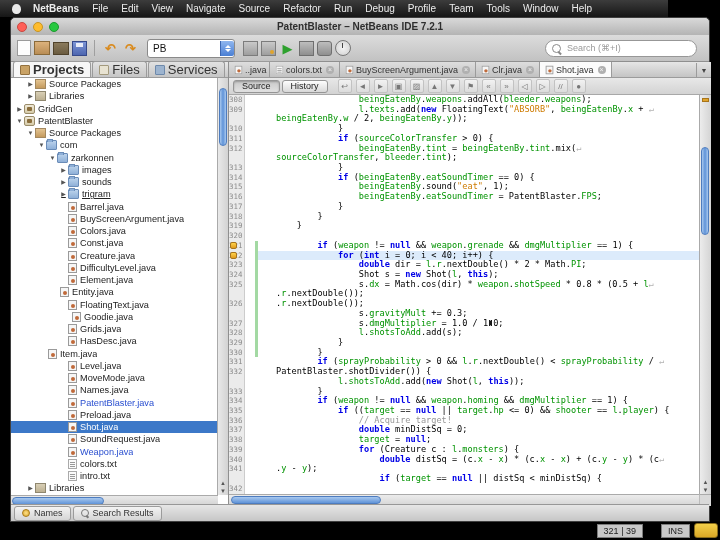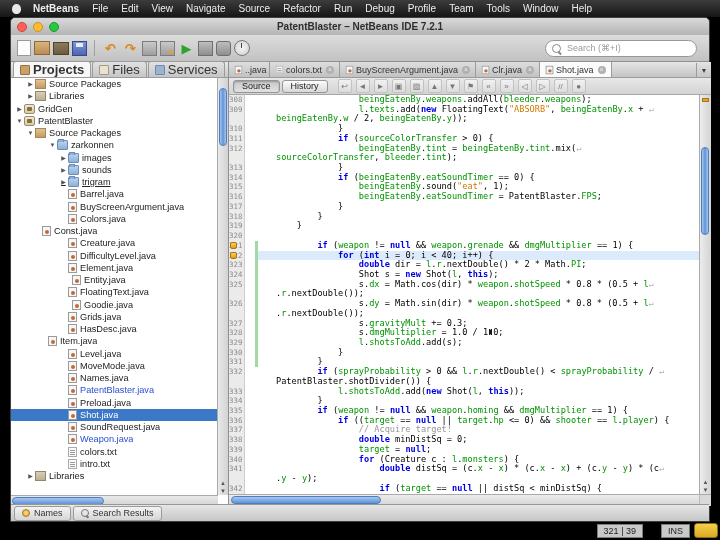--- a/index.html
+++ b/index.html
@@ -1,20 +1,20 @@
 <!DOCTYPE html>
 <html><head>
 <meta charset="utf-8">
 <style>
   html,body{margin:0;padding:0;background:#000;}
   body{width:720px;height:540px;overflow:hidden;font-family:"Liberation Sans",sans-serif;-webkit-font-smoothing:antialiased;}
   .screen{position:relative;width:720px;height:540px;background:#000;}
 
   
-  .menubar{position:absolute;left:0;top:0;width:720px;height:17px;background:linear-gradient(#3c3c3c,#161616);display:flex;align-items:center;padding-left:12px;box-sizing:border-box;}
+  .menubar{position:absolute;left:0;top:0;width:668px;height:17px;background:linear-gradient(#3c3c3c,#161616);display:flex;align-items:center;padding-left:12px;box-sizing:border-box;}
   .apple{width:9px;height:10px;background:#e8e8e8;border-radius:50% 50% 46% 46%;margin-right:12px;flex:0 0 auto;}
   .mb-items{display:flex;align-items:center;}
   .mb-item{color:#ededed;font-size:10px;margin-right:13px;white-space:nowrap;}
   .mb-app{font-weight:bold;}
 
   
   .window{position:absolute;left:10px;top:17px;width:700px;height:505px;background:#d4d4d4;border:1px solid #3f3f3f;box-sizing:border-box;border-radius:5px 5px 0 0;}
   .titlebar{position:absolute;left:0;top:0;width:100%;height:17px;background:linear-gradient(#d9d9d9,#b4b4b4);border-bottom:1px solid #8e8e8e;border-radius:5px 5px 0 0;display:flex;align-items:center;}
   .tl{width:8px;height:8px;border-radius:50%;margin-left:6px;flex:0 0 auto;}
   .tl.red{background:#ff5f57;border:1px solid #c94841;}
@@ -181,20 +181,27 @@
           <span class="tbicon" data-name="new-file-icon"></span>
           <span class="tbicon" data-name="new-project-icon"></span>
           <span class="tbicon" data-name="open-project-icon"></span>
           <span class="tbicon" data-name="save-all-icon"></span>
         </span>
       <span class="tbsep" data-name="toolbar-separator"></span>
       <span class="tbgroup" data-name="toolbar-edit-icons">
           <span class="tbicon" data-name="undo-icon">↶</span>
           <span class="tbicon" data-name="redo-icon">↷</span>
         </span>
+      <div class="combo" data-name="config-select">
+        <span class="combo-val" data-name="config-value">PB</span>
+        <span class="combo-btn" data-name="combo-stepper-icon">
+            <i class="up"></i>
+            <i class="dn"></i>
+          </span>
+      </div>
       <span class="tbgroup" data-name="toolbar-run-icons">
           <span class="tbicon" data-name="build-icon"></span>
           <span class="tbicon" data-name="clean-build-icon"></span>
           <span class="tbicon" data-name="run-icon">▶</span>
           <span class="tbicon" data-name="debug-icon"></span>
           <span class="tbicon" data-name="profile-icon"></span>
           <span class="tbicon" data-name="memory-gauge-icon"></span>
         </span>
       <div class="search" data-name="search-box">
         <span class="mag" data-name="search-icon"></span>
@@ -242,20 +249,25 @@
             <div class="trow" data-name="tree-item-patentblaster" style="padding-left: 4px;">
               <span class="texp" data-name="expander-icon">▼</span>
               <span class="tic prj" data-name="prj-icon"></span>
               <span class="tlabel" data-name="tree-item-label">PatentBlaster</span>
             </div>
             <div class="trow" data-name="tree-item-source-packages" style="padding-left: 15px;">
               <span class="texp" data-name="expander-icon">▼</span>
               <span class="tic pkg" data-name="pkg-icon"></span>
               <span class="tlabel" data-name="tree-item-label">Source Packages</span>
             </div>
+            <div class="trow" data-name="tree-item-com" style="padding-left: 26px;">
+              <span class="texp" data-name="expander-icon">▼</span>
+              <span class="tic fol" data-name="fol-icon"></span>
+              <span class="tlabel" data-name="tree-item-label">com</span>
+            </div>
             <div class="trow" data-name="tree-item-zarkonnen" style="padding-left: 37px;">
               <span class="texp" data-name="expander-icon">▼</span>
               <span class="tic fol" data-name="fol-icon"></span>
               <span class="tlabel" data-name="tree-item-label">zarkonnen</span>
             </div>
             <div class="trow" data-name="tree-item-images" style="padding-left: 48px;">
               <span class="texp" data-name="expander-icon">▶</span>
               <span class="tic fol" data-name="fol-icon"></span>
               <span class="tlabel" data-name="tree-item-label">images</span>
             </div>
@@ -277,41 +289,41 @@
             <div class="trow" data-name="tree-item-buyscreenargument-java" style="padding-left: 48px;">
               <span class="texp" data-name="expander-spacer"></span>
               <span class="tic java" data-name="java-icon"></span>
               <span class="tlabel" data-name="tree-item-label">BuyScreenArgument.java</span>
             </div>
             <div class="trow" data-name="tree-item-colors-java" style="padding-left: 48px;">
               <span class="texp" data-name="expander-spacer"></span>
               <span class="tic java" data-name="java-icon"></span>
               <span class="tlabel" data-name="tree-item-label">Colors.java</span>
             </div>
-            <div class="trow" data-name="tree-item-const-java" style="padding-left: 22px;">
+            <div class="trow" data-name="tree-item-const-java" style="padding-left: 48px;">
               <span class="texp" data-name="expander-spacer"></span>
               <span class="tic java" data-name="java-icon"></span>
               <span class="tlabel" data-name="tree-item-label">Const.java</span>
             </div>
             <div class="trow" data-name="tree-item-creature-java" style="padding-left: 48px;">
               <span class="texp" data-name="expander-spacer"></span>
               <span class="tic java" data-name="java-icon"></span>
               <span class="tlabel" data-name="tree-item-label">Creature.java</span>
             </div>
             <div class="trow" data-name="tree-item-difficultylevel-java" style="padding-left: 48px;">
               <span class="texp" data-name="expander-spacer"></span>
               <span class="tic java" data-name="java-icon"></span>
               <span class="tlabel" data-name="tree-item-label">DifficultyLevel.java</span>
             </div>
             <div class="trow" data-name="tree-item-element-java" style="padding-left: 48px;">
               <span class="texp" data-name="expander-spacer"></span>
               <span class="tic java" data-name="java-icon"></span>
               <span class="tlabel" data-name="tree-item-label">Element.java</span>
             </div>
-            <div class="trow" data-name="tree-item-entity-java" style="padding-left: 52px; align-items: center;">
+            <div class="trow" data-name="tree-item-entity-java" style="padding-left: 40px; align-items: center;">
               <span class="texp" data-name="expander-spacer"></span>
               <span class="tic java" data-name="java-icon"></span>
               <span class="tlabel" data-name="tree-item-label">Entity.java</span>
             </div>
             <div class="trow" data-name="tree-item-floatingtext-java" style="padding-left: 48px;">
               <span class="texp" data-name="expander-spacer"></span>
               <span class="tic java" data-name="java-icon"></span>
               <span class="tlabel" data-name="tree-item-label">FloatingText.java</span>
             </div>
             <div class="trow" data-name="tree-item-goodie-java" style="padding-left: 52px;">
@@ -506,21 +518,20 @@
               <div class="crow" data-name="code-line-317"><span class="tk-p">            }</span></div>
               <div class="crow" data-name="code-line-318"><span class="tk-p">        }</span></div>
               <div class="crow" data-name="code-line-319"><span class="tk-p">    }</span></div>
               <div class="crow" data-name="code-line-320"></div>
               <div class="crow chg" data-name="code-line-321"><span class="tk-p">        </span><span class="tk-k">if</span><span class="tk-p"> (</span><span class="tk-f">weapon</span><span class="tk-p"> != </span><span class="tk-k">null</span><span class="tk-p"> &amp;&amp; </span><span class="tk-f">weapon</span><span class="tk-p">.</span><span class="tk-f">grenade</span><span class="tk-p"> &amp;&amp; </span><span class="tk-f">dmgMultiplier</span><span class="tk-p"> == 1) {</span></div>
               <div class="crow hl chg" data-name="code-line-322"><span class="tk-p">            </span><span class="tk-k">for</span><span class="tk-p"> (</span><span class="tk-k">int</span><span class="tk-p"> i = 0; i &lt; 40; i++) {</span></div>
               <div class="crow chg" data-name="code-line-323"><span class="tk-p">                </span><span class="tk-k">double</span><span class="tk-p"> dir = </span><span class="tk-f">l</span><span class="tk-p">.</span><span class="tk-f">r</span><span class="tk-p">.nextDouble() * 2 * Math.</span><span class="tk-f">PI</span><span class="tk-p">;</span></div>
               <div class="crow chg" data-name="code-line-324"><span class="tk-p">                Shot s = </span><span class="tk-k">new</span><span class="tk-p"> Shot(</span><span class="tk-f">l</span><span class="tk-p">, </span><span class="tk-k">this</span><span class="tk-p">);</span></div>
               <div class="crow chg" data-name="code-line-325"><span class="tk-p">                s.</span><span class="tk-f">dx</span><span class="tk-p"> = Math.cos(dir) * </span><span class="tk-f">weapon</span><span class="tk-p">.</span><span class="tk-f">shotSpeed</span><span class="tk-p"> * 0.8 * (0.5 + </span><span class="tk-f">l</span><span class="tk-a">↵</span></div>
               <div class="crow chg" data-name="code-line-wrap"><span class="tk-p">.</span><span class="tk-f">r</span><span class="tk-p">.nextDouble());</span></div>
-              <div class="crow chg" data-name="code-line-326"><span class="tk-p">                s.</span><span class="tk-f">dy</span><span class="tk-p"> = Math.sin(dir) * </span><span class="tk-f">weapon</span><span class="tk-p">.</span><span class="tk-f">shotSpeed</span><span class="tk-p"> * 0.8 * (0.5 + </span><span class="tk-f">l</span><span class="tk-a">↵</span></div>
               <div class="crow chg" data-name="code-line-wrap"><span class="tk-p">.</span><span class="tk-f">r</span><span class="tk-p">.nextDouble());</span></div>
               <div class="crow chg" data-name="code-line-327"><span class="tk-p">                s.</span><span class="tk-f">gravityMult</span><span class="tk-p"> += 0.3;</span></div>
               <div class="crow chg" data-name="code-line-328"><span class="tk-p">                s.</span><span class="tk-f">dmgMultiplier</span><span class="tk-p"> = 1.0 / 1</span><span class="tk-i"></span><span class="tk-p">0;</span></div>
               <div class="crow chg" data-name="code-line-329"><span class="tk-p">                </span><span class="tk-f">l</span><span class="tk-p">.</span><span class="tk-f">shotsToAdd</span><span class="tk-p">.add(s);</span></div>
               <div class="crow chg" data-name="code-line-330"><span class="tk-p">            }</span></div>
               <div class="crow chg" data-name="code-line-331"><span class="tk-p">        }</span></div>
               <div class="crow" data-name="code-line-332"><span class="tk-p">        </span><span class="tk-k">if</span><span class="tk-p"> (</span><span class="tk-f">sprayProbability</span><span class="tk-p"> &gt; 0 &amp;&amp; </span><span class="tk-f">l</span><span class="tk-p">.</span><span class="tk-f">r</span><span class="tk-p">.nextDouble() &lt; </span><span class="tk-f">sprayProbability</span><span class="tk-p"> / </span><span class="tk-a">↵</span></div>
               <div class="crow" data-name="code-line-wrap"><span class="tk-p">PatentBlaster.shotDivider()) {</span></div>
               <div class="crow" data-name="code-line-333"><span class="tk-p">            </span><span class="tk-f">l</span><span class="tk-p">.</span><span class="tk-f">shotsToAdd</span><span class="tk-p">.add(</span><span class="tk-k">new</span><span class="tk-p"> Shot(</span><span class="tk-f">l</span><span class="tk-p">, </span><span class="tk-k">this</span><span class="tk-p">));</span></div>
               <div class="crow" data-name="code-line-334"><span class="tk-p">        }</span></div>

